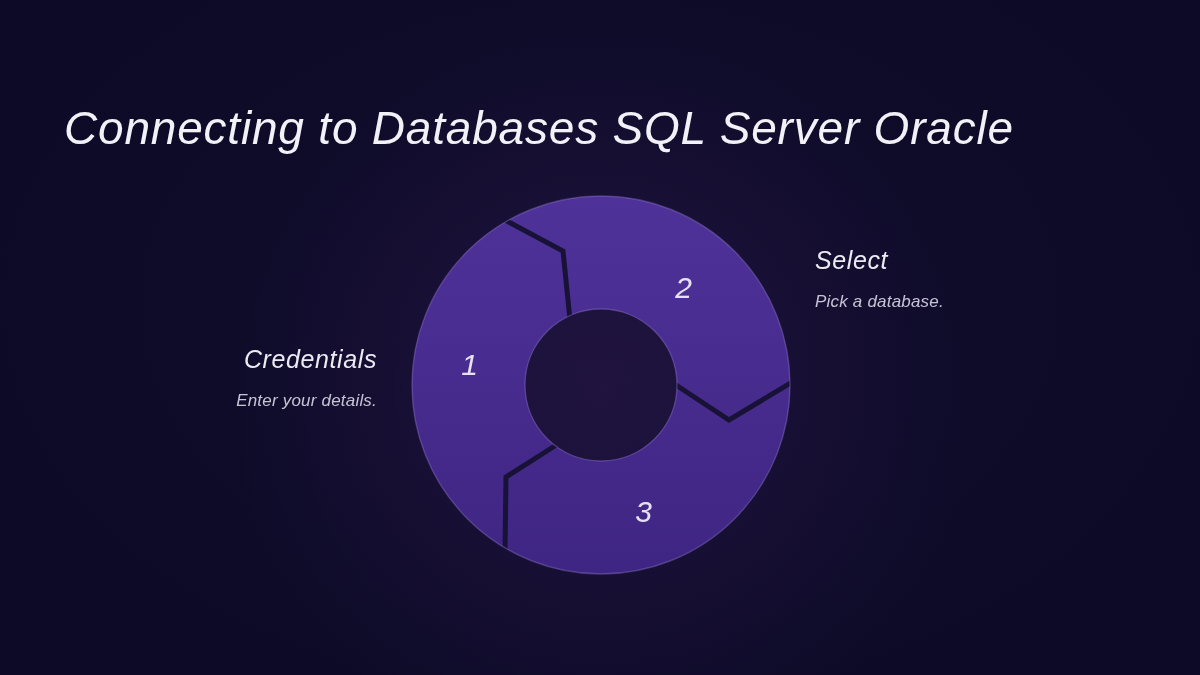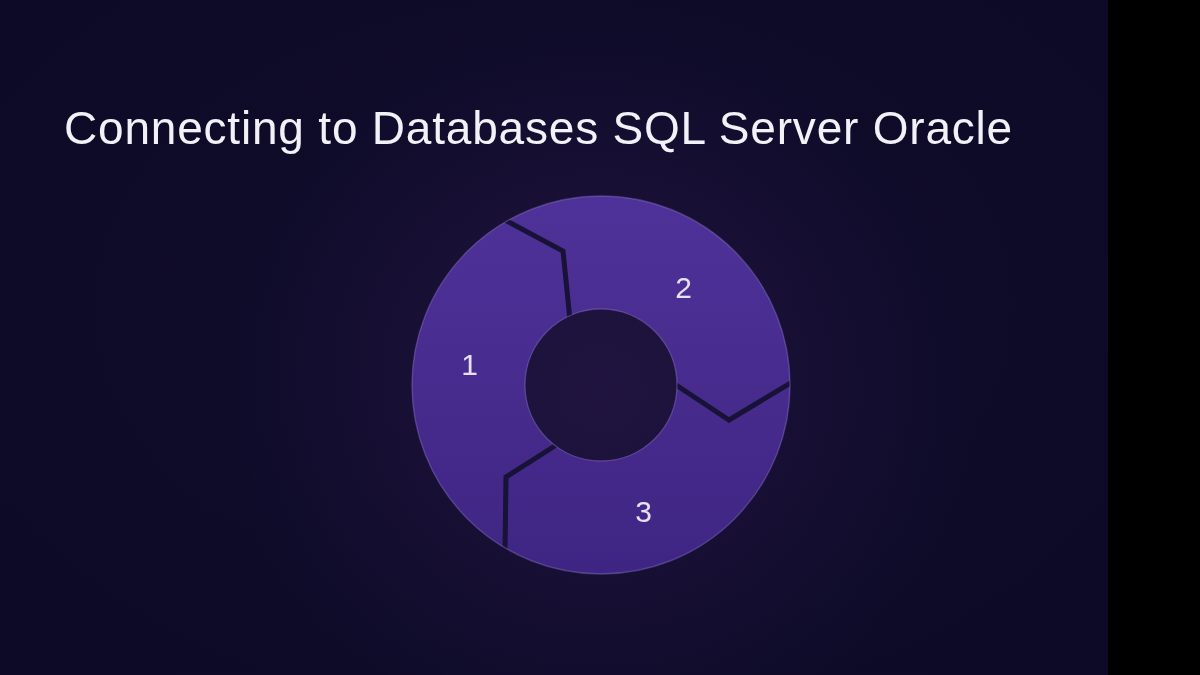--- a/index.html
+++ b/index.html
@@ -1,25 +1,26 @@
 <!DOCTYPE html>
 <html><head>
 <meta charset="utf-8">
 <style>
   html, body { margin: 0; padding: 0; background: #000; }
   #slide {
     position: relative;
-    width: 1108px;
+    width: 1200px;
     height: 675px;
     overflow: hidden;
     font-family: "Liberation Sans", "DejaVu Sans", sans-serif;
     background:
       radial-gradient(circle 520px at 601px 390px, rgba(70,40,112,0.30), rgba(13,10,39,0) 72%),
       radial-gradient(ellipse 900px 600px at 50% 45%, rgba(26,18,56,0.25), rgba(0,0,0,0) 80%),
       #0d0a27;
+    font-style: italic;
   }
   .page-title {
     position: absolute;
     left: 64px;
     top: 101px;
     font-size: 46px;
     font-weight: 300;
     letter-spacing: 0.8px;
     color: #f2f1f7;
     white-space: nowrap;
@@ -87,16 +88,24 @@
     </g>
 
     <circle cx="210" cy="210" r="189" fill="none" stroke="rgba(158,136,224,0.35)" stroke-width="1.4"></circle>
     <circle cx="210" cy="210" r="76" fill="none" stroke="rgba(158,136,224,0.35)" stroke-width="1.4"></circle>
 
     <text class="ring-number" x="79" y="189" text-anchor="middle" dominant-baseline="central">1</text>
     <text class="ring-number" x="293" y="112" text-anchor="middle" dominant-baseline="central">2</text>
     <text class="ring-number" x="253" y="336" text-anchor="middle" dominant-baseline="central">3</text>
   </svg>
 
+  <div class="step-label" id="label-credentials">
+    <div class="step-title">Credentials</div>
+    <div class="step-desc">Enter your details.</div>
+  </div>
 
+  <div class="step-label" id="label-select">
+    <div class="step-title">Select</div>
+    <div class="step-desc">Pick a database.</div>
+  </div>
 
 
 </div>
 
 </body></html>

